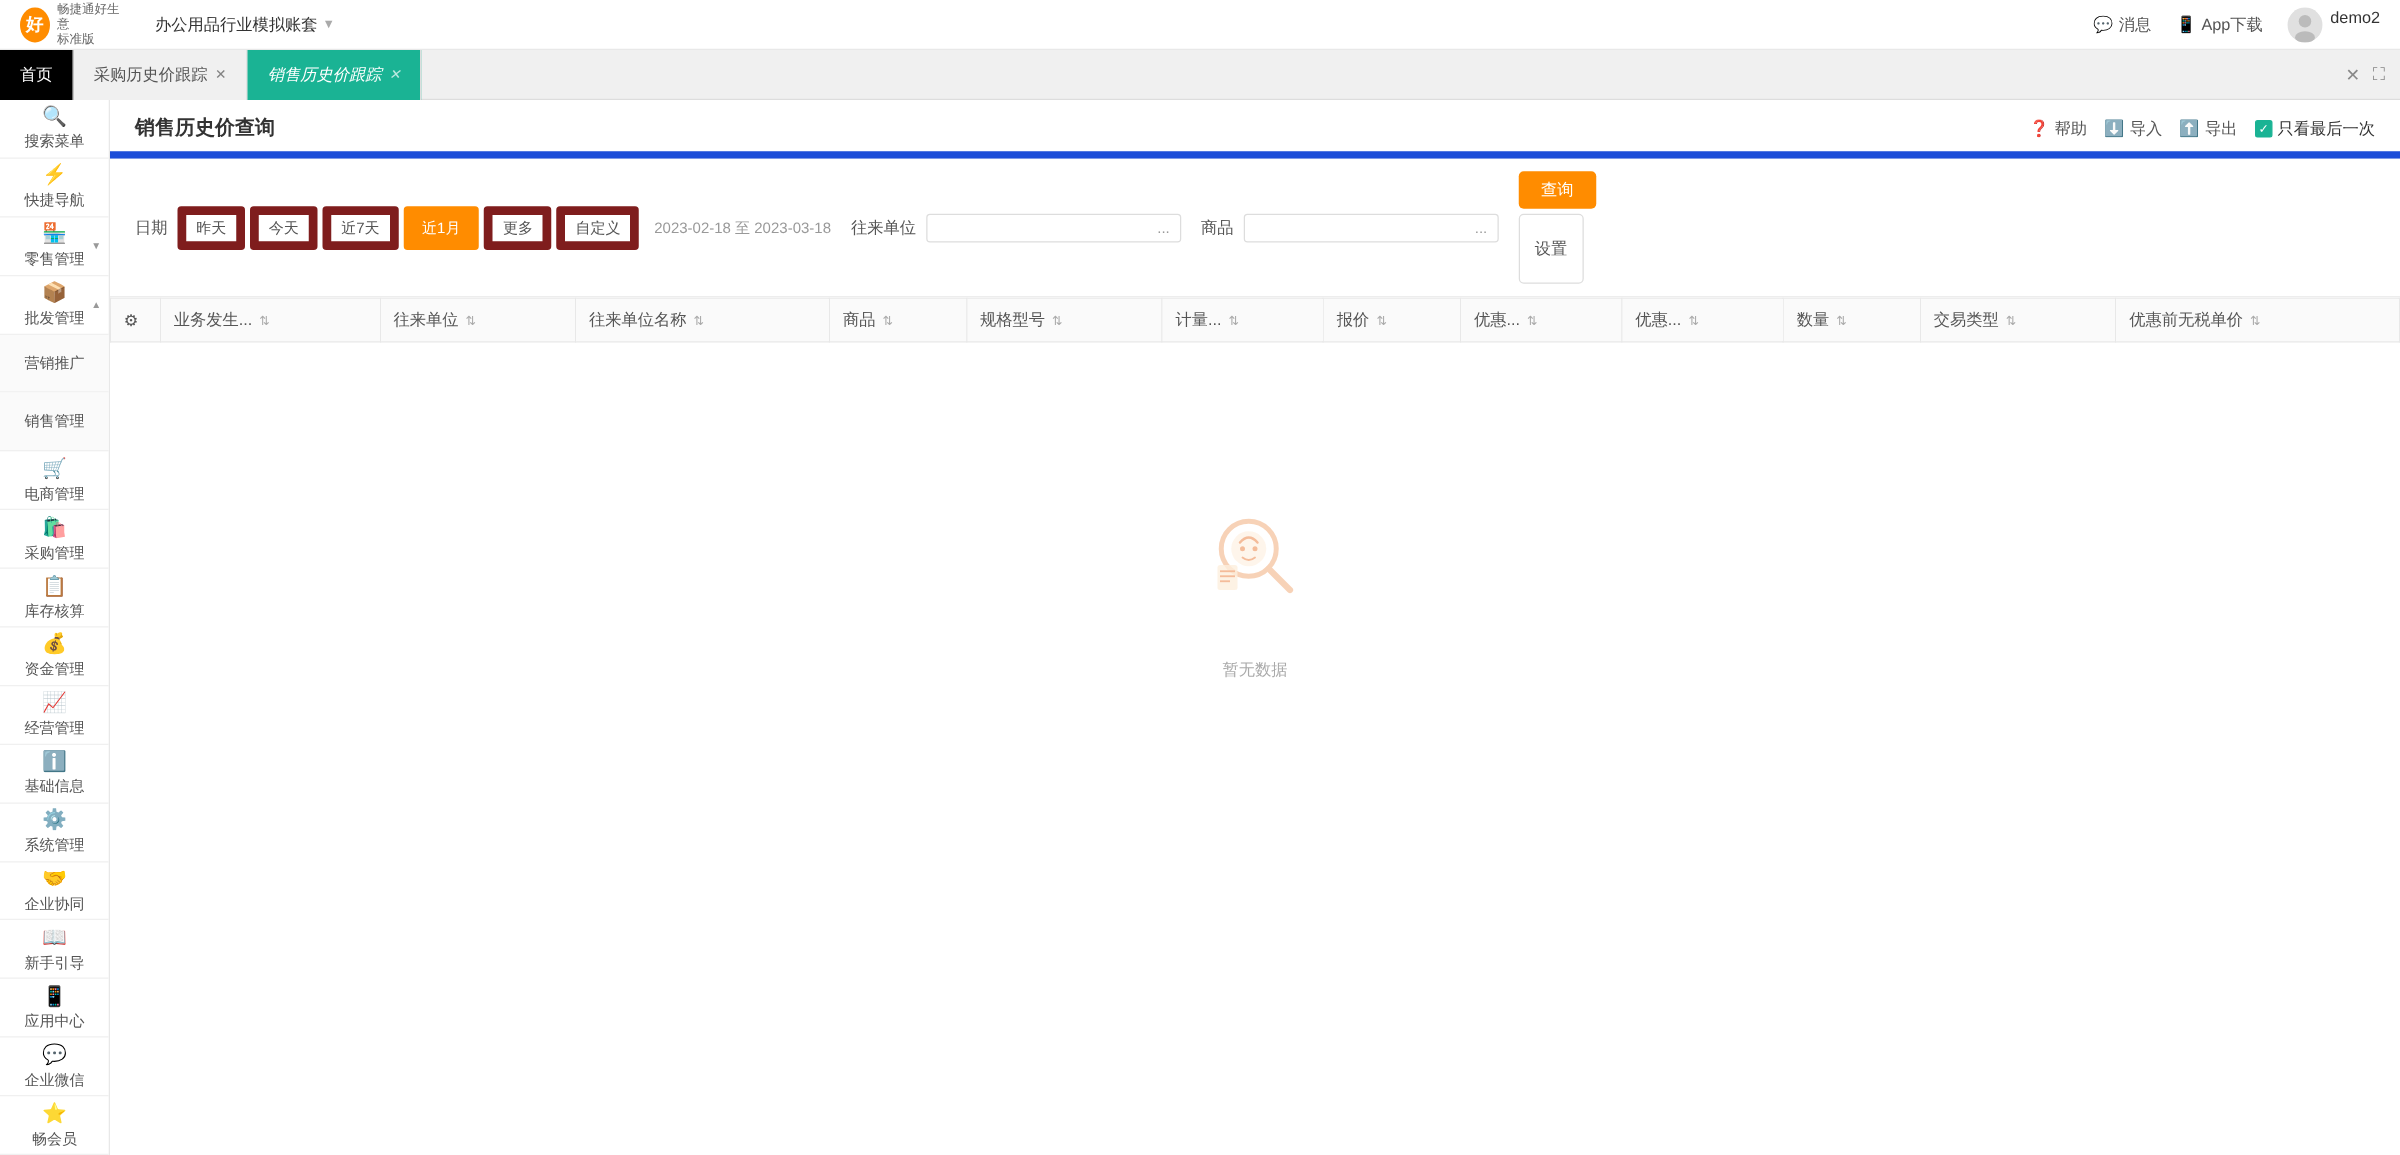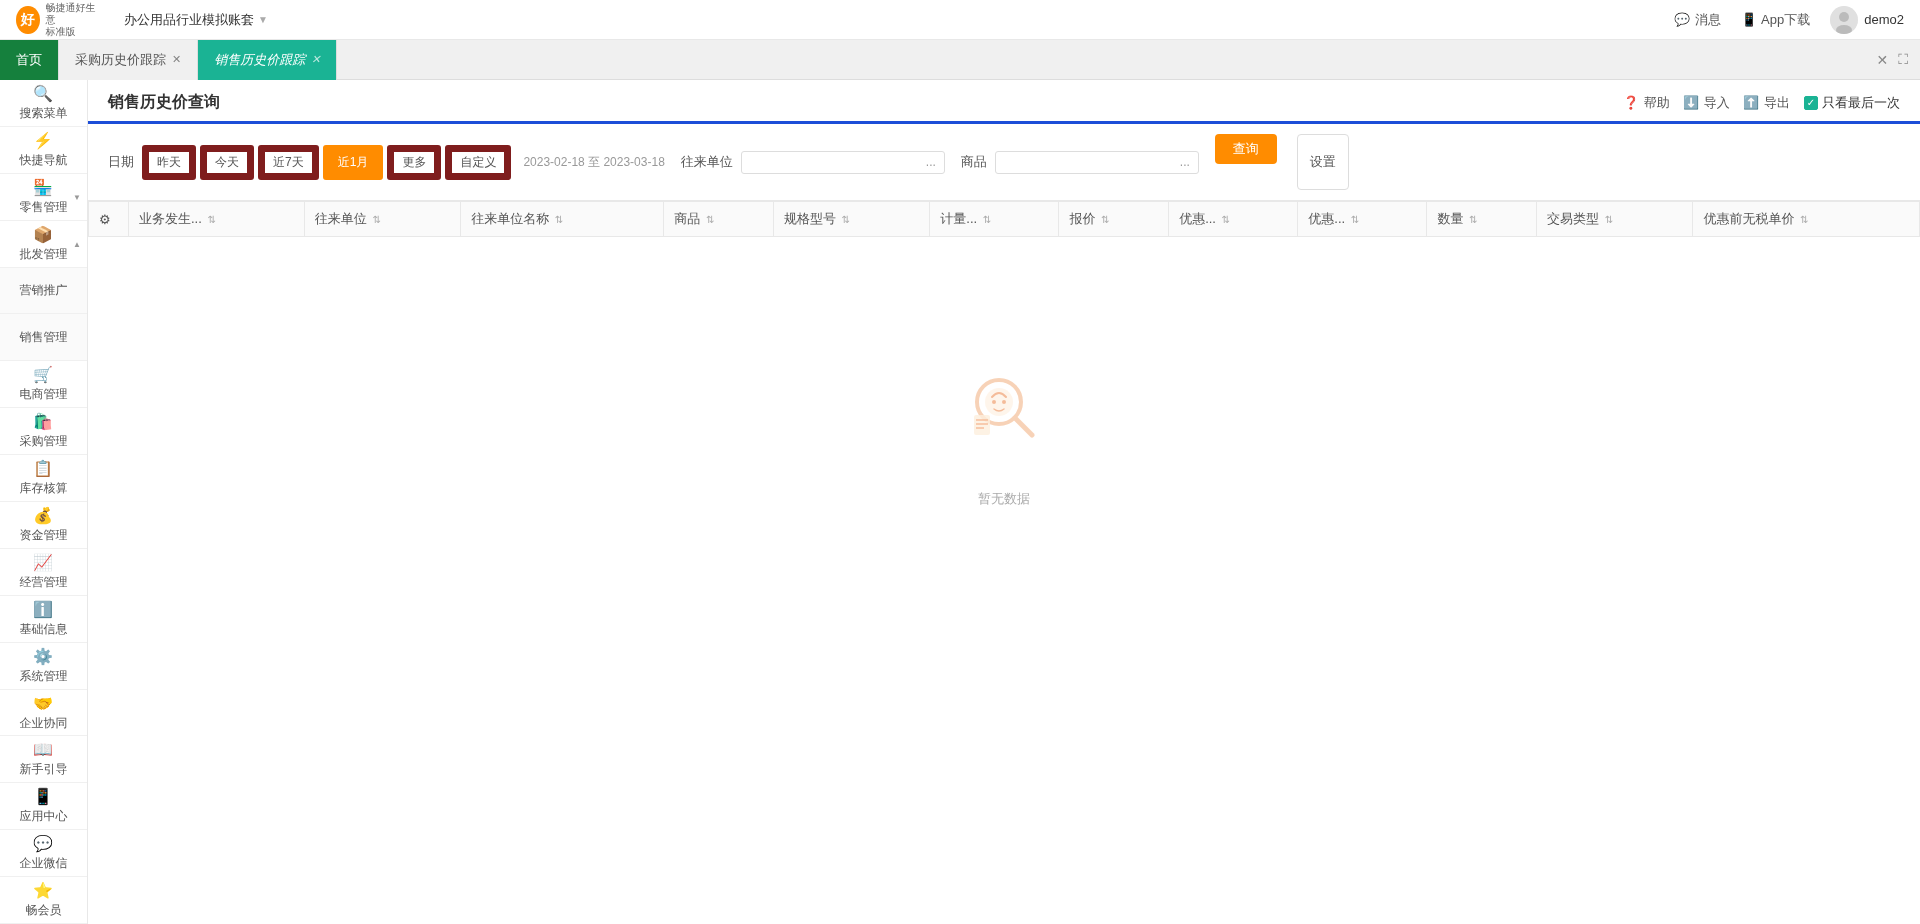--- a/index.html
+++ b/index.html
@@ -62,21 +62,20 @@
     .top-action {
       display: flex;
       align-items: center;
       gap: 4px;
       color: #555;
       font-size: 13px;
       cursor: pointer;
     }
     .user-area {
       display: flex;
-      align-items: center;
       gap: 6px;
       cursor: pointer;
     }
     .user-avatar {
       width: 28px;
       height: 28px;
       border-radius: 50%;
       background: #e8e8e8;
       overflow: hidden;
       display: flex;
@@ -109,21 +108,21 @@
       background: #1ab394;
       color: #fff;
       font-style: italic;
     }
     .tab .close-btn {
       font-size: 11px;
       opacity: 0.7;
       cursor: pointer;
     }
     .tab.home {
-      background: #15803d;
+      background: #000000;
       color: #fff;
     }
     .tab-spacer { flex: 1; }
     .tab-controls {
       display: flex;
       align-items: center;
       gap: 10px;
       padding: 0 12px;
     }
 
@@ -181,21 +180,21 @@
       flex: 1;
       display: flex;
       flex-direction: column;
       overflow: hidden;
     }
 
     
     .page-header {
       background: #fff;
       padding: 12px 20px 8px;
-      border-bottom: 3px solid #1d4ed8;
+      border-bottom: 6px solid #1d4ed8;
       display: flex;
       align-items: center;
       justify-content: space-between;
     }
     .page-title {
       font-size: 16px;
       font-weight: bold;
       color: #333;
     }
     .page-actions {
@@ -550,21 +549,21 @@
       </div>
 
       <div class="filter-group">
         <span class="filter-label">商品</span>
         <div class="filter-input-wrapper">
           <input class="filter-input" type="text" style="">
           <span class="filter-input-dots">...</span>
         </div>
       </div>
 
-      <div style="display:flex;flex-direction:row;gap:20px;align-items:flex-start;">
+      <div style="display:flex;flex-direction:column;gap:4px;align-items:flex-start;">
         <button class="search-btn">查询</button>
         <button class="settings-btn">设置</button>
       </div>
     </div>
 
     <div class="table-container">
       <table class="data-table">
         <thead>
           <tr>
             <th class="col-settings">

